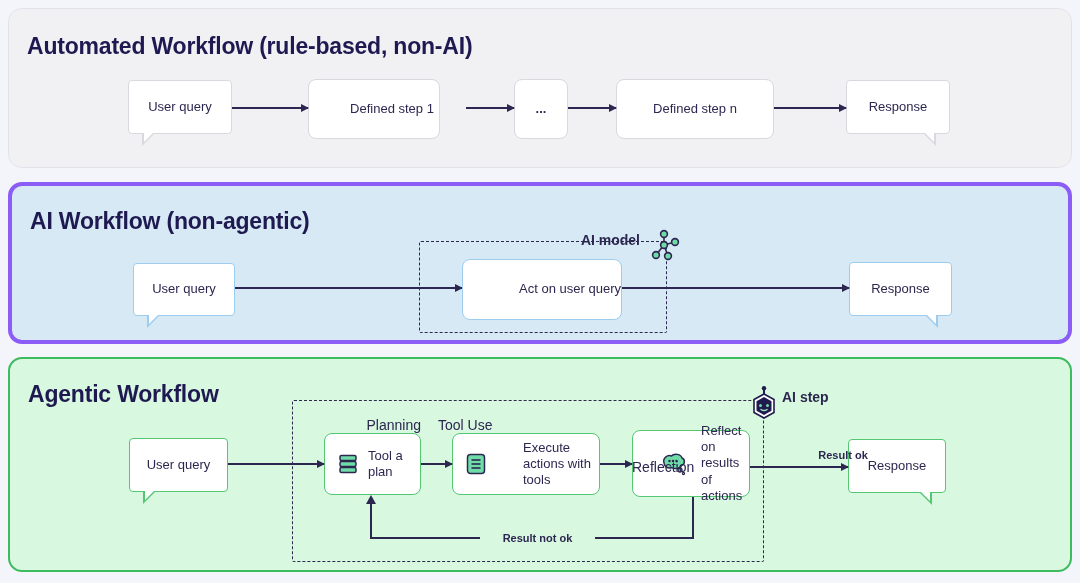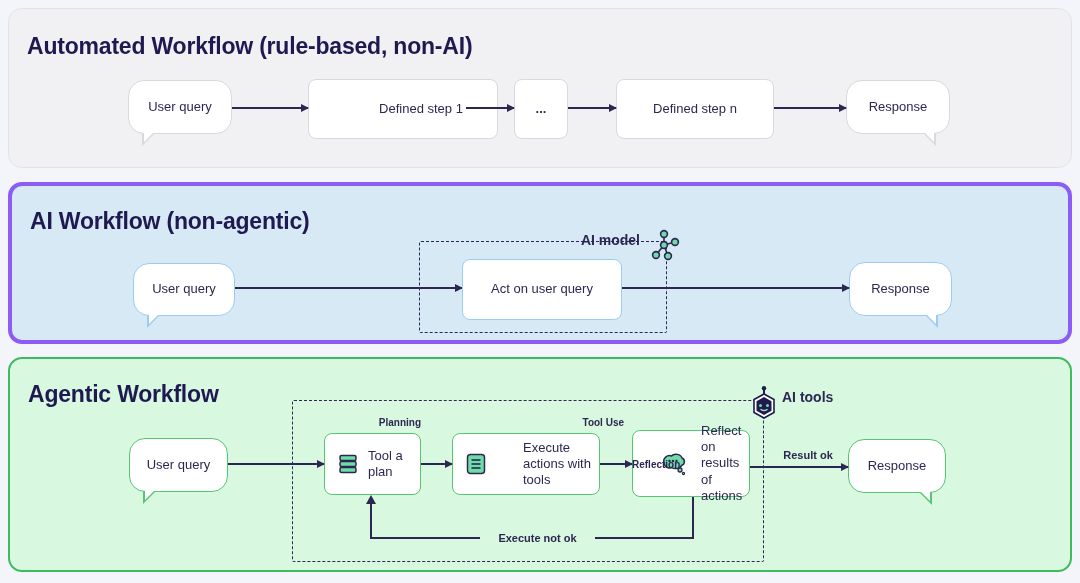--- a/index.html
+++ b/index.html
@@ -19,65 +19,65 @@
     position:absolute; left:18px; font-size:23px; font-weight:700;
     color:var(--title); letter-spacing:-0.2px; white-space:nowrap;
   }
   
   .node, .bubble {
     position:absolute; background:#fff; border:1.5px solid var(--bc);
     color:var(--navy); font-size:13px; display:flex; align-items:center;
     justify-content:center; text-align:center; line-height:1.25;
   }
   .node { border-radius:8px; }
-  .bubble { border-radius:16px; }
+  .bubble { border-radius:4px; }
   .bubble::before, .bubble::after { content:""; position:absolute; width:0; height:0; }
   .tail-left::before  { left:13px; bottom:-13px; border-top:13px solid var(--bc); border-right:13px solid transparent; }
   .tail-left::after   { left:15px; bottom:-9px;  border-top:10px solid #fff;      border-right:10px solid transparent; }
   .tail-right::before { right:13px; bottom:-13px; border-top:13px solid var(--bc); border-left:13px solid transparent; }
   .tail-right::after  { right:15px; bottom:-9px;  border-top:10px solid #fff;      border-left:10px solid transparent; }
   
   .arrow, .hline { position:absolute; height:2px; background:var(--navy); z-index:5; }
   .arrow::after {
     content:""; position:absolute; right:-1px; top:50%; transform:translateY(-50%);
     border-left:8px solid var(--navy); border-top:4.5px solid transparent; border-bottom:4.5px solid transparent;
   }
   .vline { position:absolute; width:2px; background:var(--navy); z-index:5; }
   .vline.arrow-up::before {
     content:""; position:absolute; top:-8px; left:-4px;
     border-bottom:9px solid var(--navy); border-left:5px solid transparent; border-right:5px solid transparent;
   }
   .dashed-box { position:absolute; border:1.5px dashed var(--navy); border-radius:2px; z-index:1; }
-  .mini-label { position:absolute; font-size:10px; font-weight:700; color:var(--navy); z-index:6; white-space:nowrap; }
+  .mini-label { position:absolute; font-size:14px; font-weight:400; color:var(--navy); z-index:6; white-space:nowrap; }
   .icon-label { position:absolute; font-size:14px; font-weight:700; color:var(--navy); z-index:6; white-space:nowrap; }
   .anode { justify-content:flex-start; text-align:left; gap:8px; padding:0 8px 0 11px; z-index:4; }
   .anode svg { flex-shrink:0; }
   .icon-float { position:absolute; z-index:7; }
   .loop-label {
     position:absolute; z-index:6; background:#d9f8e0; text-align:center;
     font-size:11px; font-weight:700; color:var(--navy); line-height:15px; height:15px;
   }
   .result-ok-label { position:absolute; z-index:6; text-align:center; font-size:11px; font-weight:700; color:var(--navy); }
-  .z5 { z-index:5; }
+  .z5 { z-index:5;justify-content:flex-end; }
 </style>
 </head>
 <body>
 
 <div class="stage">
 
   <section class="panel panel-automated">
     <h2 class="panel-title" style="top:24px;">Automated Workflow (rule-based, non-AI)</h2>
 
     <div class="bubble tail-left" style="left:119px; top:71px; width:104px; height:54px;">
       <span>User query</span>
     </div>
 
     <div class="arrow" style="left:223px; top:98px; width:76px;"></div>
 
-    <div class="node" style="left:299px; top:70px; width:190px; height:60px;padding-left:36px;">
+    <div class="node" style="left:299px; top:70px; width:132px; height:60px;padding-left:36px;">
       <span>Defined step 1</span>
     </div>
 
     <div class="arrow" style="left:457px; top:98px; width:48px;"></div>
 
     <div class="node" style="left:505px; top:70px; width:54px; height:60px; font-weight:700;">
       <span>...</span>
     </div>
 
     <div class="arrow" style="left:559px; top:98px; width:48px;"></div>
@@ -149,21 +149,21 @@
           <rect x="4" y="3.5" width="16" height="5" rx="1.5"></rect>
           <rect x="4" y="9.5" width="16" height="5" rx="1.5"></rect>
           <rect x="4" y="15.5" width="16" height="5" rx="1.5"></rect>
         </g>
       </svg>
       <span>Tool a plan</span>
     </div>
 
     <div class="arrow" style="left:411px; top:104px; width:31px;"></div>
 
-    <div class="mini-label" style="left:466px; top:58px; width:148px; text-align:right;">Tool Use</div>
+    <div class="mini-label" style="left:428px; top:58px; width:148px; text-align:left;">Tool Use</div>
     <div class="node anode" style="left:442px; top:74px; width:148px; height:62px;gap:35px;">
       <svg width="24" height="24" viewBox="0 0 24 24">
         <rect x="3.5" y="2.5" width="17" height="19" rx="3" fill="#6fdca8" stroke="#2c2750" stroke-width="1.5"></rect>
         <g stroke="#2c2750" stroke-width="1.6">
           <line x1="7.5" y1="8" x2="16.5" y2="8"></line>
           <line x1="7.5" y1="12" x2="16.5" y2="12"></line>
           <line x1="7.5" y1="16" x2="16.5" y2="16"></line>
         </g>
       </svg>
       <span>Execute actions with tools</span>
@@ -177,37 +177,37 @@
         <path d="M5,12 C3.5,7 8.5,3.5 12.5,5 C15,2 22,3 23,7 C26.5,8.5 26,13.5 22.5,14.5 C21.5,17.5 15.5,18.5 12.5,16.5 C8.5,18 5.5,15.5 5,12 Z" fill="#6fdca8" stroke="#2c2750" stroke-width="1.5" stroke-linejoin="round"></path>
         <circle cx="10.5" cy="10" r="1.25" fill="#2c2750"></circle>
         <circle cx="14" cy="10" r="1.25" fill="#2c2750"></circle>
         <circle cx="17.5" cy="10" r="1.25" fill="#2c2750"></circle>
         <circle cx="21" cy="19" r="2" fill="#6fdca8" stroke="#2c2750" stroke-width="1.3"></circle>
         <circle cx="24.5" cy="22.5" r="1.1" fill="#6fdca8" stroke="#2c2750" stroke-width="1.1"></circle>
       </svg>
       <span>Reflect on results of actions</span>
     </div>
 
-    <div class="result-ok-label" style="left:740px; top:90px; width:116px;">Result ok</div>
+    <div class="result-ok-label" style="left:775px; top:90px; width:116px;">Result ok</div>
     <div class="arrow" style="left:740px; top:107px; width:98px;"></div>
 
     <div class="bubble tail-right" style="left:838px; top:80px; width:98px; height:54px;">
       <span>Response</span>
     </div>
 
     <svg class="icon-float" style="left:738px; top:23px;" width="32" height="40" viewBox="0 0 32 40">
       <line x1="16" y1="8" x2="16" y2="13" stroke="#1f1b4e" stroke-width="2"></line>
       <circle cx="16" cy="6.2" r="2.2" fill="#1f1b4e"></circle>
       <polygon points="16,12 26,17.5 26,30.5 16,36 6,30.5 6,17.5" fill="#ffffff" stroke="#1f1b4e" stroke-width="1.6"></polygon>
       <polygon points="16,15 23.5,19.2 23.5,28.8 16,33 8.5,28.8 8.5,19.2" fill="#1f1b4e"></polygon>
       <circle cx="12.5" cy="23.5" r="1.5" fill="#6fdca8"></circle>
       <circle cx="19.5" cy="23.5" r="1.5" fill="#6fdca8"></circle>
       <path d="M13,27.5 Q16,29.6 19,27.5" fill="none" stroke="#9fe8c6" stroke-width="1.4" stroke-linecap="round"></path>
     </svg>
-    <div class="icon-label" style="left:772px; top:30px;">AI tools</div>
+    <div class="icon-label" style="left:772px; top:30px;">AI step</div>
 
     <div class="vline" style="left:682px; top:138px; height:42px;"></div>
     <div class="hline" style="left:360px; top:178px; width:324px;"></div>
     <div class="vline arrow-up" style="left:360px; top:144px; height:36px;"></div>
-    <div class="loop-label" style="left:470px; top:172px; width:115px;">Execute not ok</div>
+    <div class="loop-label" style="left:470px; top:172px; width:115px;">Result not ok</div>
   </section>
 
 </div>
 
 </body></html>

